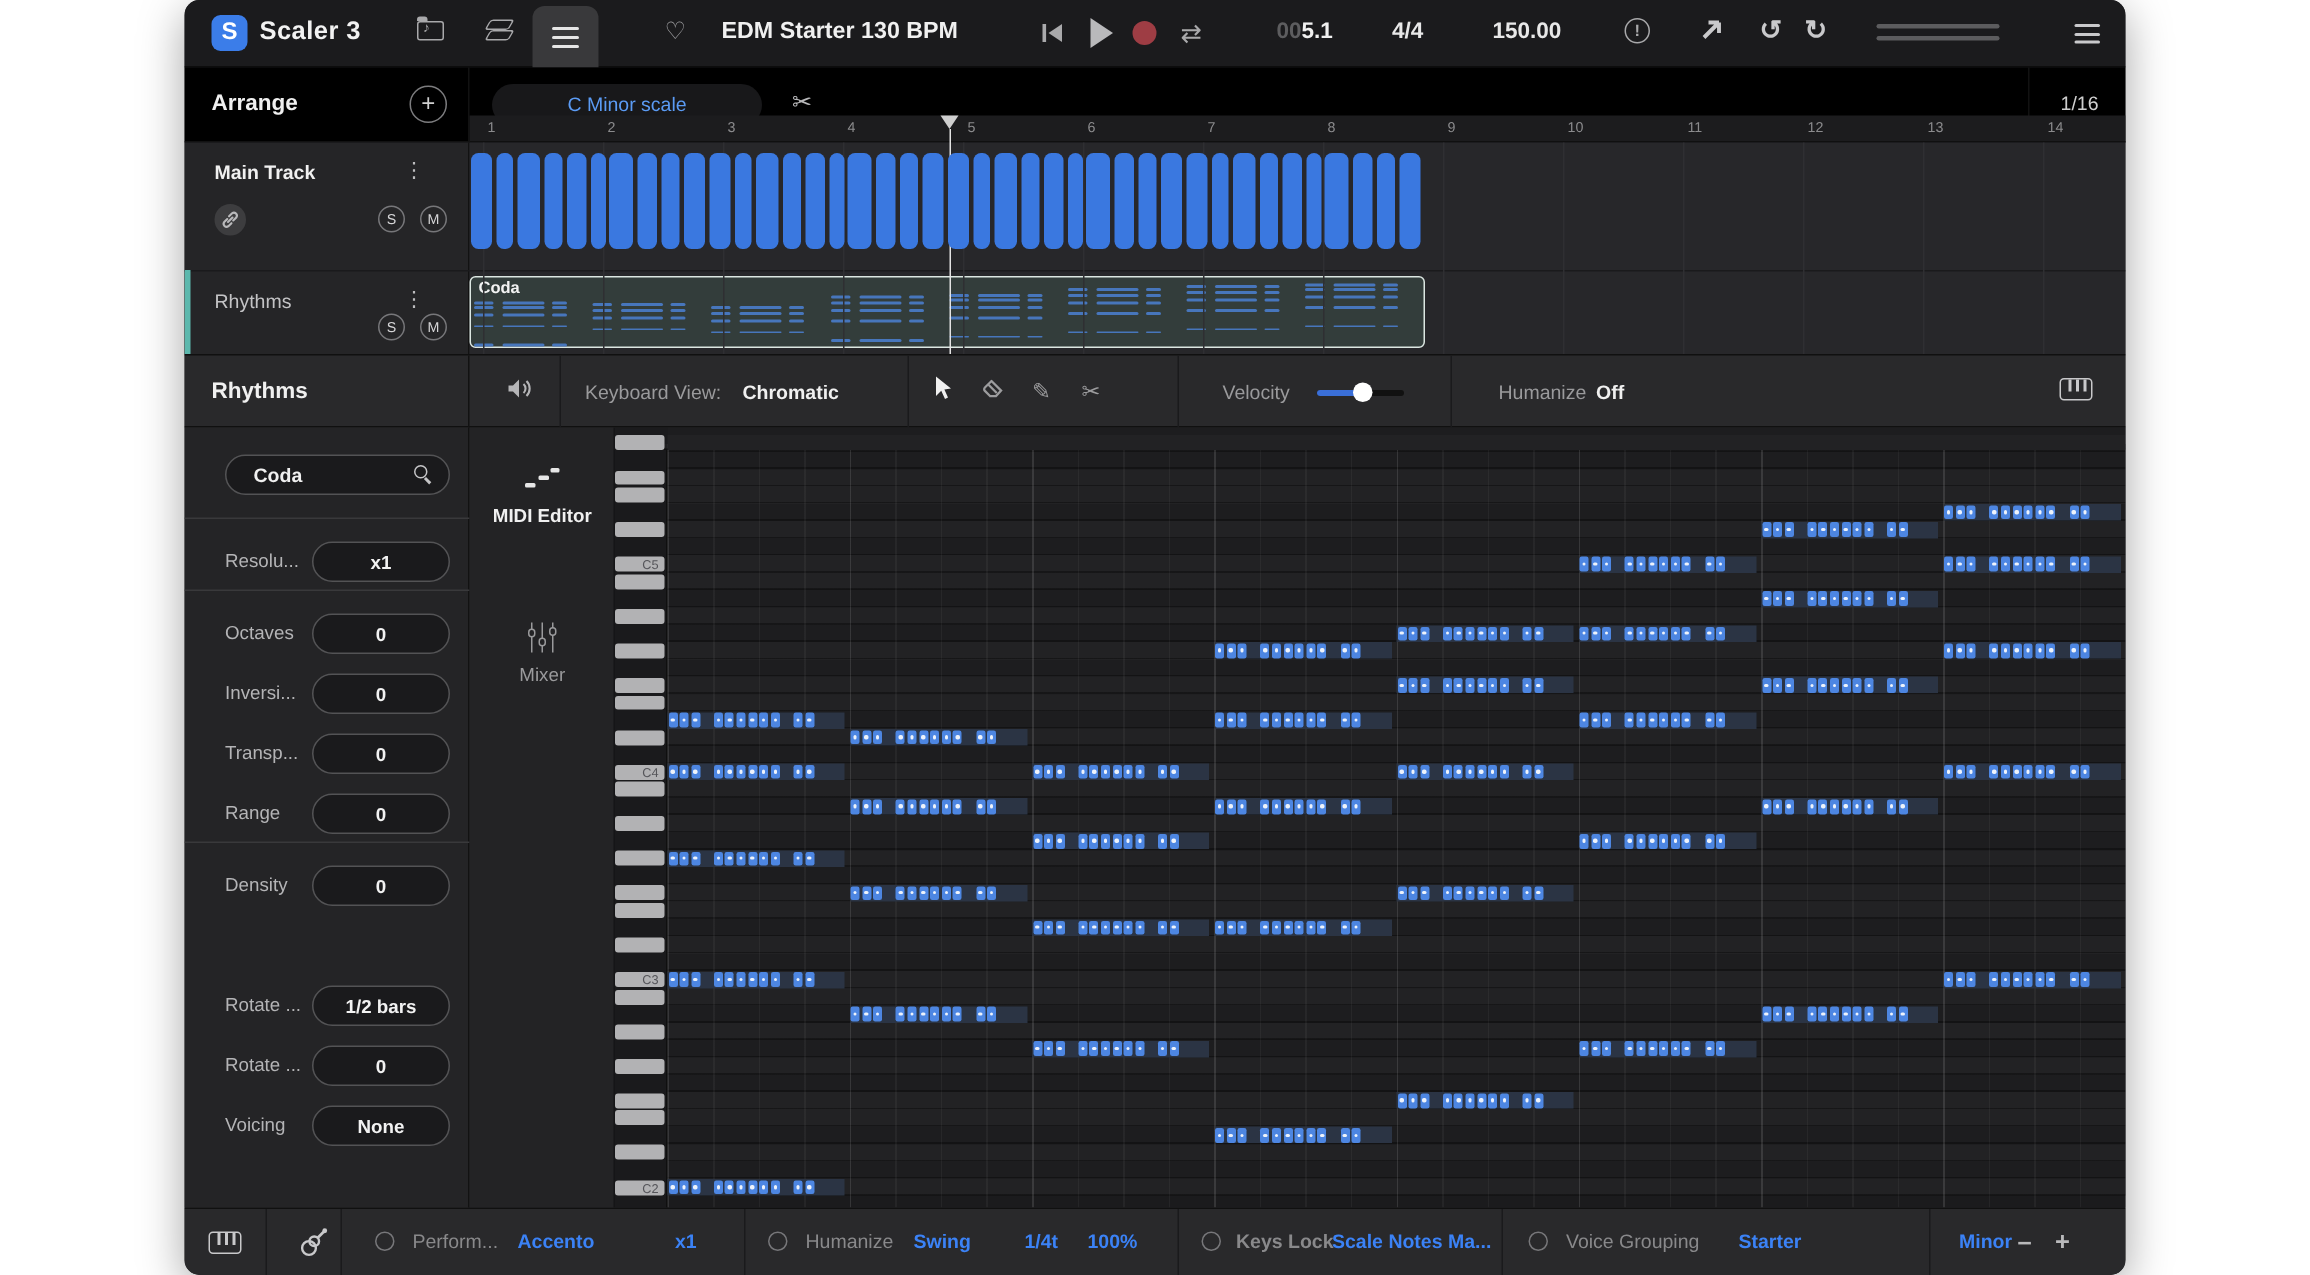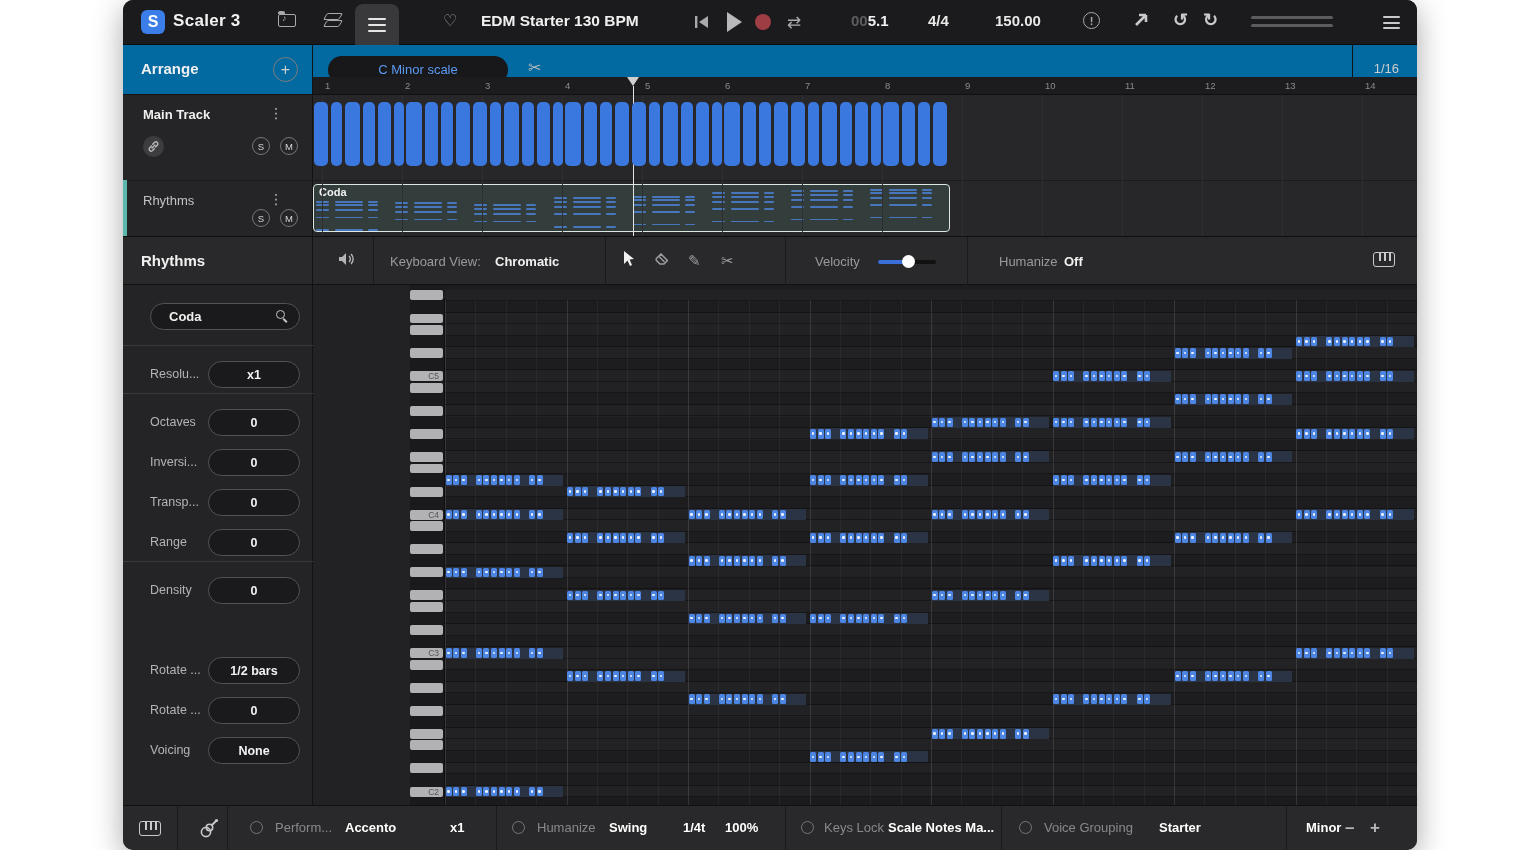--- a/index.html
+++ b/index.html
@@ -32,21 +32,21 @@
   .info-ico { position:absolute; left:960px; top:12px; width:17px; height:17px; border:1.5px solid #a9a9ab; border-radius:50%; color:#a9a9ab; font-size:11px; text-align:center; line-height:16px; font-weight:bold; }
   .share-ico { position:absolute; left:1010px; top:12px; width:16px; height:16px; }
   .undo-ico,.redo-ico { position:absolute; top:9px; font-size:18px; color:#c9c9cb; font-weight:bold; }
   .undo-ico { left:1050px; } .redo-ico { left:1080px; }
   .meter-lines { position:absolute; left:1128px; top:16px; width:82px; }
   .meter-lines i { display:block; height:3.2px; background:#5c5c5e; border-radius:2px; margin-bottom:5px; }
   .hamb2 { position:absolute; left:1260px; top:16px; width:17px; }
   .hamb2 i { display:block; height:2.2px; background:#c9c9cb; border-radius:2px; margin-bottom:3.4px; }
 
   
-  #arr-head { position:absolute; left:0; top:45px; width:1294px; height:50px; background:#0369a1; border-bottom:1px solid #121212; }
+  #arr-head { position:absolute; left:0; top:45px; width:1294px; height:50px; background:#000000; border-bottom:1px solid #121212; }
   #arr-head .left { position:absolute; left:0; top:0; width:190px; height:50px; border-right:1px solid #121212; }
   .arr-title { position:absolute; left:18px; top:15px; color:#f0f0f0; font-size:15px; font-weight:bold; }
   .plus-btn { position:absolute; left:150px; top:12px; width:25px; height:25px; border:1.4px solid #7c7c7e; border-radius:50%; color:#cicic3; color:#cfcfcf; font-size:16px; text-align:center; line-height:23px; }
   .scale-chip { position:absolute; left:205px; top:11px; width:180px; height:28px; background:#18181a; border-radius:14px; color:#5b9bf4; font-size:13px; text-align:center; line-height:28px; }
   .scissors-a { position:absolute; left:405px; top:13px; color:#b9b9bb; font-size:16px; }
   .snap-label { position:absolute; right:18px; top:16px; color:#cfcfcf; font-size:13px; }
   .snap-divider { position:absolute; right:64px; top:0; width:1px; height:50px; background:#121212; }
 
   
   #arr-body { position:absolute; left:0; top:95px; width:1294px; height:141px; }
@@ -132,21 +132,21 @@
        repeating-linear-gradient(to bottom, rgba(0,0,0,0.35) 0 1px, transparent 1px 11.538px); }
   .phrase-bg { position:absolute; height:11px; background:#2b3444; }
   .note { position:absolute; width:6px; height:9.6px; background:#4d86e2; border-radius:1.5px; }
   .note:after { content:""; position:absolute; left:1.8px; top:3.4px; width:2.4px; height:2.4px; border-radius:50%; background:#eef3fb; }
 
   
   #bottombar { position:absolute; left:0; top:805px; width:1294px; height:45px; background:#29292b; border-top:1px solid #101010; border-radius:0 0 10px 10px; }
   .bb-div { position:absolute; top:0; width:1px; height:45px; background:#1a1a1c; }
   .bb-circle { position:absolute; top:15px; width:13px; height:13px; border:1.4px solid #77777a; border-radius:50%; }
   .bb-dim { position:absolute; top:14px; color:#89898b; font-size:13px; }
-  .bb-val { position:absolute; top:14px; color:#ffffff; font-size:13px; font-weight:bold; }
+  .bb-val { position:absolute; top:14px; color:#3b82f6; font-size:13px; font-weight:bold; }
   #bb-kb { position:absolute; left:16px; top:15px; }
   .guitar-ico { position:absolute; left:76px; top:11px; width:20px; height:22px; }
   .bb-minus,.bb-plus { position:absolute; top:12px; color:#b9b9bb; font-size:17px; font-weight:bold; }
 
   svg { display:block; }
 </style>
 </head>
 <body>
 
 <div id="window">
@@ -516,20 +516,41 @@
       <div class="prow" style="top: 412px;">
         <div class="plabel">Rotate ...</div>
         <div class="pill">0</div>
       </div>
       <div class="prow" style="top: 452px;">
         <div class="plabel">Voicing</div>
         <div class="pill">None</div>
       </div>
     </div>
 
+  <div id="sidetabs">
+    <div class="tab-midi">
+      <div class="stairs">
+          <i></i>
+          <i></i>
+          <i></i>
+        </div>
+      <div class="lbl">MIDI Editor</div>
+    </div>
+    <div class="tab-mixer">
+      <div class="mixer-ico">
+          <i></i>
+          <i></i>
+          <i></i>
+          <b></b>
+          <b></b>
+          <b></b>
+        </div>
+      <div class="lbl">Mixer</div>
+    </div>
+  </div>
 
   <div id="roll">
     <div id="roll-ruler">
         <div class="rr-num" style="left: 39px;">1</div>
         <div class="rr-num" style="left: 99.75px;">1.3</div>
         <div class="rr-num" style="left: 160.5px;">2</div>
         <div class="rr-num" style="left: 221.25px;">2.3</div>
         <div class="rr-num" style="left: 282px;">3</div>
         <div class="rr-num" style="left: 342.75px;">3.3</div>
         <div class="rr-num" style="left: 403.5px;">4</div>
@@ -1113,21 +1134,21 @@
     <div class="bb-div" style="left:373px;"></div>
 
     <div class="bb-circle" style="left:389px;"></div>
     <div class="bb-dim" style="left:414px;">Humanize</div>
     <div class="bb-val" style="left:486px;">Swing</div>
     <div class="bb-val" style="left:560px;">1/4t</div>
     <div class="bb-val" style="left:602px;">100%</div>
     <div class="bb-div" style="left:662px;"></div>
 
     <div class="bb-circle" style="left:678px;"></div>
-    <div class="bb-dim" style="left:701px;">Keys Lock</div>
+    <div class="bb-dim" style="left:701px;font-weight:bold;">Keys Lock</div>
     <div class="bb-val" style="left:765px;">Scale Notes Ma...</div>
     <div class="bb-div" style="left:878px;"></div>
 
     <div class="bb-circle" style="left:896px;"></div>
     <div class="bb-dim" style="left:921px;">Voice Grouping</div>
     <div class="bb-val" style="left:1036px;">Starter</div>
     <div class="bb-div" style="left:1163px;"></div>
 
     <div class="bb-val" style="left:1183px;">Minor</div>
     <div class="bb-minus" style="left:1222px;">–</div>

